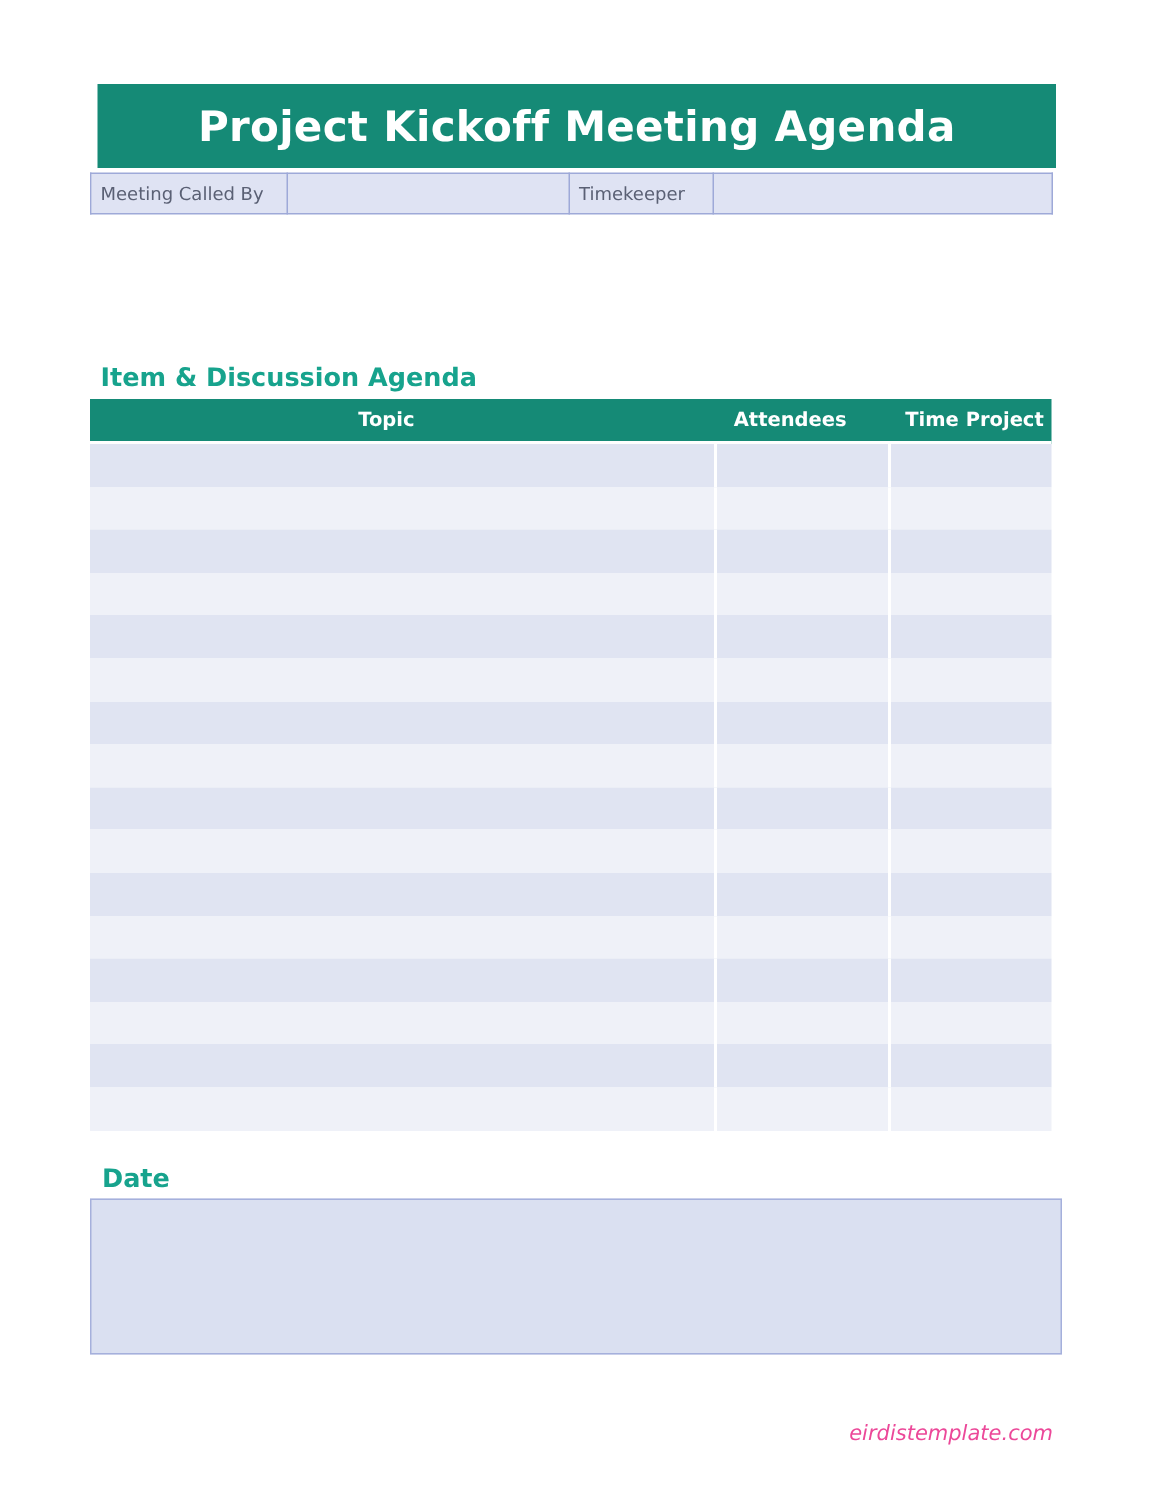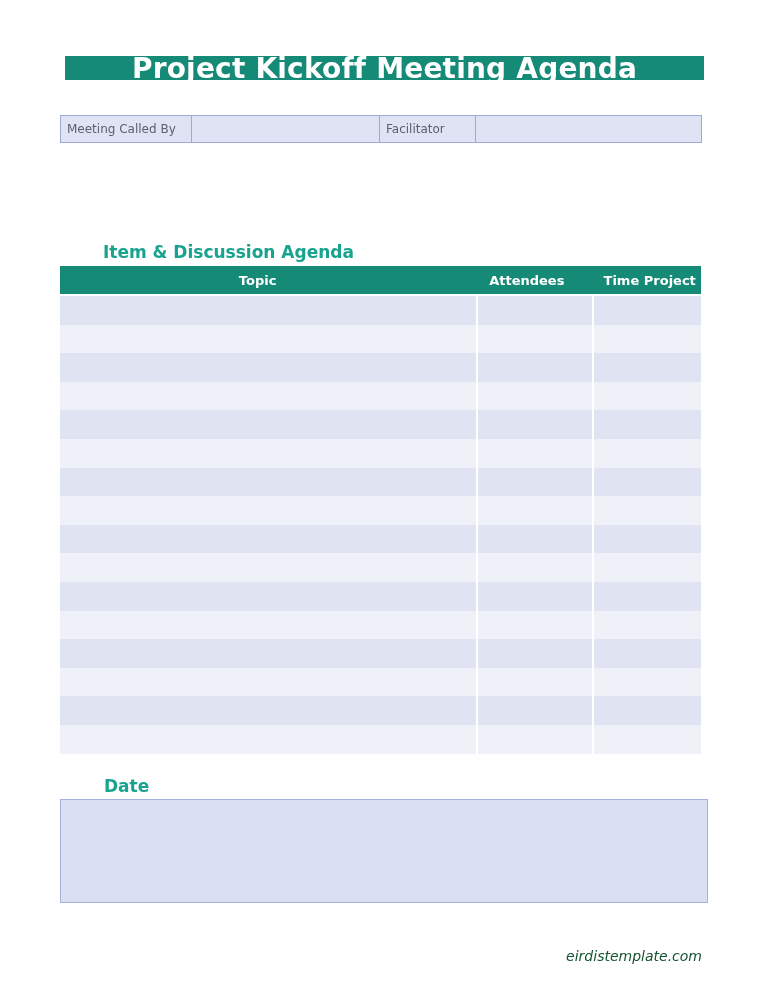--- a/index.html
+++ b/index.html
@@ -1,36 +1,36 @@
 <!DOCTYPE html>
 <html><head>
   <meta charset="utf-8">
   <style>
     html, body { margin: 0; padding: 0; }
     body {
       width: 768px; height: 994px; background: #ffffff; position: relative; overflow: hidden;
       font-family: "DejaVu Sans", "Liberation Sans", sans-serif;
     }
     .title-bar {
-      position: absolute; left: 65px; top: 56px; width: 639px; height: 24px;
+      position: absolute; left: 65px; top: 56px; width: 639px; height: 56px;
       background: #158a76; color: #ffffff; display: flex; align-items: center; justify-content: center;
       font-weight: bold; font-size: 28px; letter-spacing: 0.2px;
     }
     .info-table {
       position: absolute; left: 60px; top: 115px; width: 641px;
       border-collapse: collapse; table-layout: fixed;
     }
     .info-table td {
       border: 1px solid #9ea9d8; height: 25.5px; padding: 0 0 0 6px;
       font-size: 12px; color: #5a6074; vertical-align: middle;
     }
     .info-table tr.light td { background: #dfe3f3; }
     .info-table tr.dark td { background: #b8c2e2; }
     .section-title {
-      position: absolute; font-weight: bold; color: #17a38d; font-size: 17px; margin-left: 36px;
+      position: absolute; font-weight: bold; color: #17a38d; font-size: 17px;
     }
     .agenda {
       position: absolute; left: 60px; top: 266px; width: 641px;
     }
     .agenda-header {
       height: 28px; background: #158a76; display: flex; color: #fff; font-weight: bold; font-size: 13px;
       border-bottom: 2px solid #ffffff;
       gap: 16px;
     }
     .agenda-header div { display: flex; align-items: center; justify-content: center; }
@@ -42,40 +42,40 @@
     .agenda-row .col-topic { border-right: 2px solid #ffffff; box-sizing: border-box; width: 418px; }
     .agenda-row .col-presenter { border-right: 2px solid #ffffff; box-sizing: border-box; width: 116px; }
     .agenda-row .col-time { width: 107px; }
     .agenda-row.odd div { background: #e0e4f2; }
     .agenda-row.even div { background: #eff1f8; }
     .notes-box {
       position: absolute; left: 60px; top: 799px; width: 646px; height: 102px;
       background: #dae0f1; border: 1px solid #a5b0dc;
     }
     .footer {
-      position: absolute; right: 66px; top: 948px; color: #14532d; font-size: 14px; font-style: italic;
+      position: absolute; right: 66px; top: 948px; color: #ec4899; font-size: 14px; font-style: italic;
     }
   </style>
 </head>
 <body>
 
 <div class="title-bar">Project Kickoff Meeting Agenda</div>
 
 <table class="info-table">
   <colgroup>
     <col style="width:131px">
       <col style="width:188px">
       <col style="width:96px">
       <col style="width:226px">
   </colgroup>
   <tbody>
       <tr class="light">
     <td>Meeting Called By</td>
     <td></td>
-    <td>Facilitator</td>
+    <td>Timekeeper</td>
     <td></td>
   </tr>
 </tbody>
   </table>
 
 <div class="section-title" style="left:67px; top:242px;">Item &amp; Discussion Agenda</div>
 
 <div class="agenda">
   <div class="agenda-header">
     <div class="col-topic">Topic</div>

